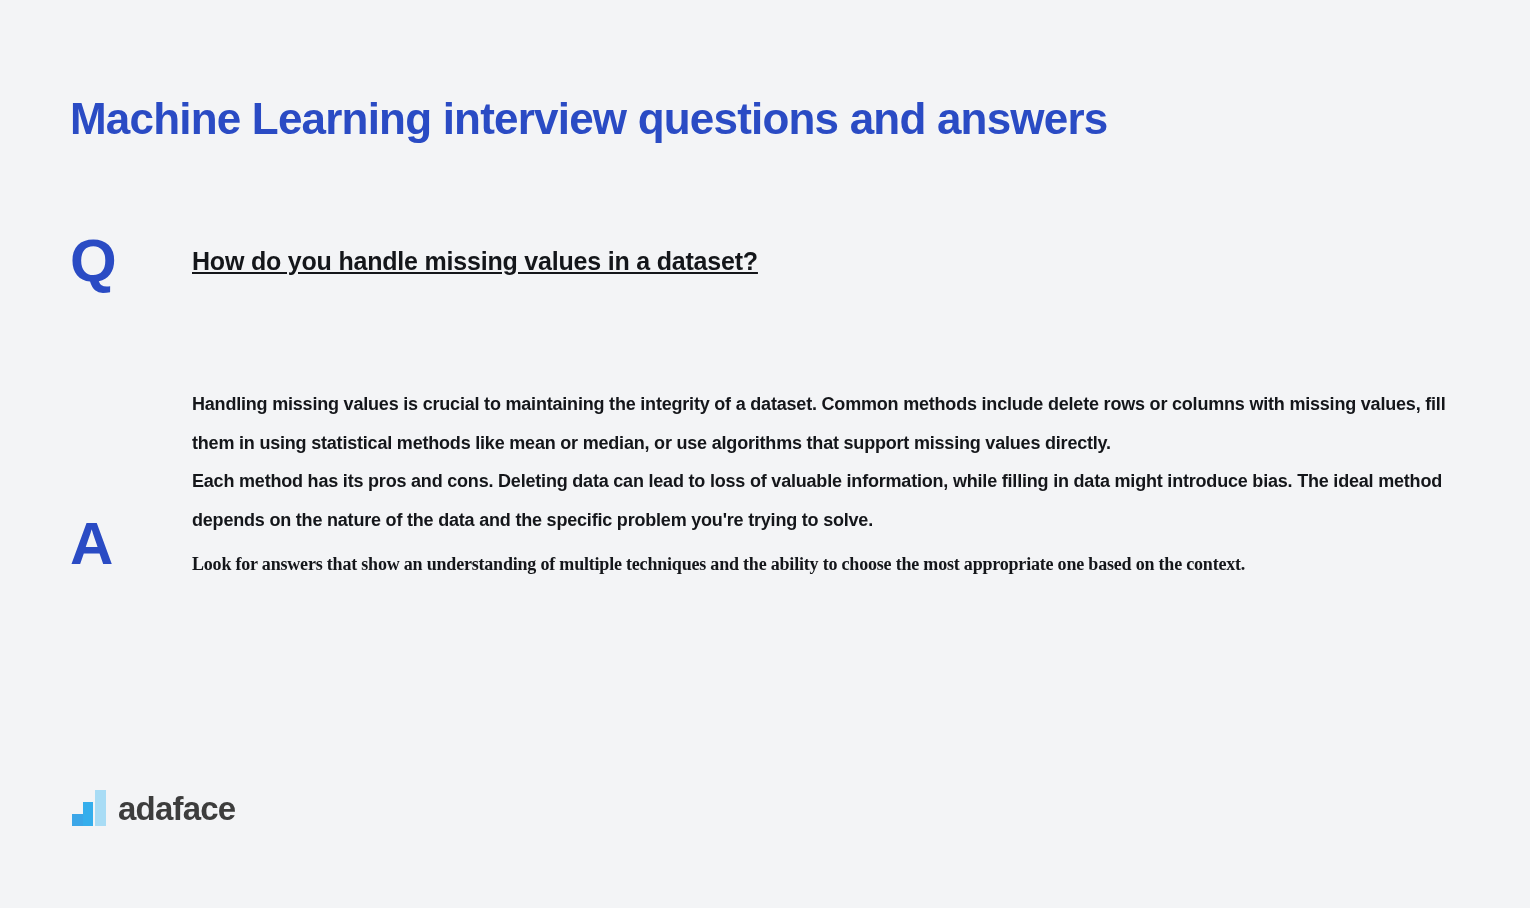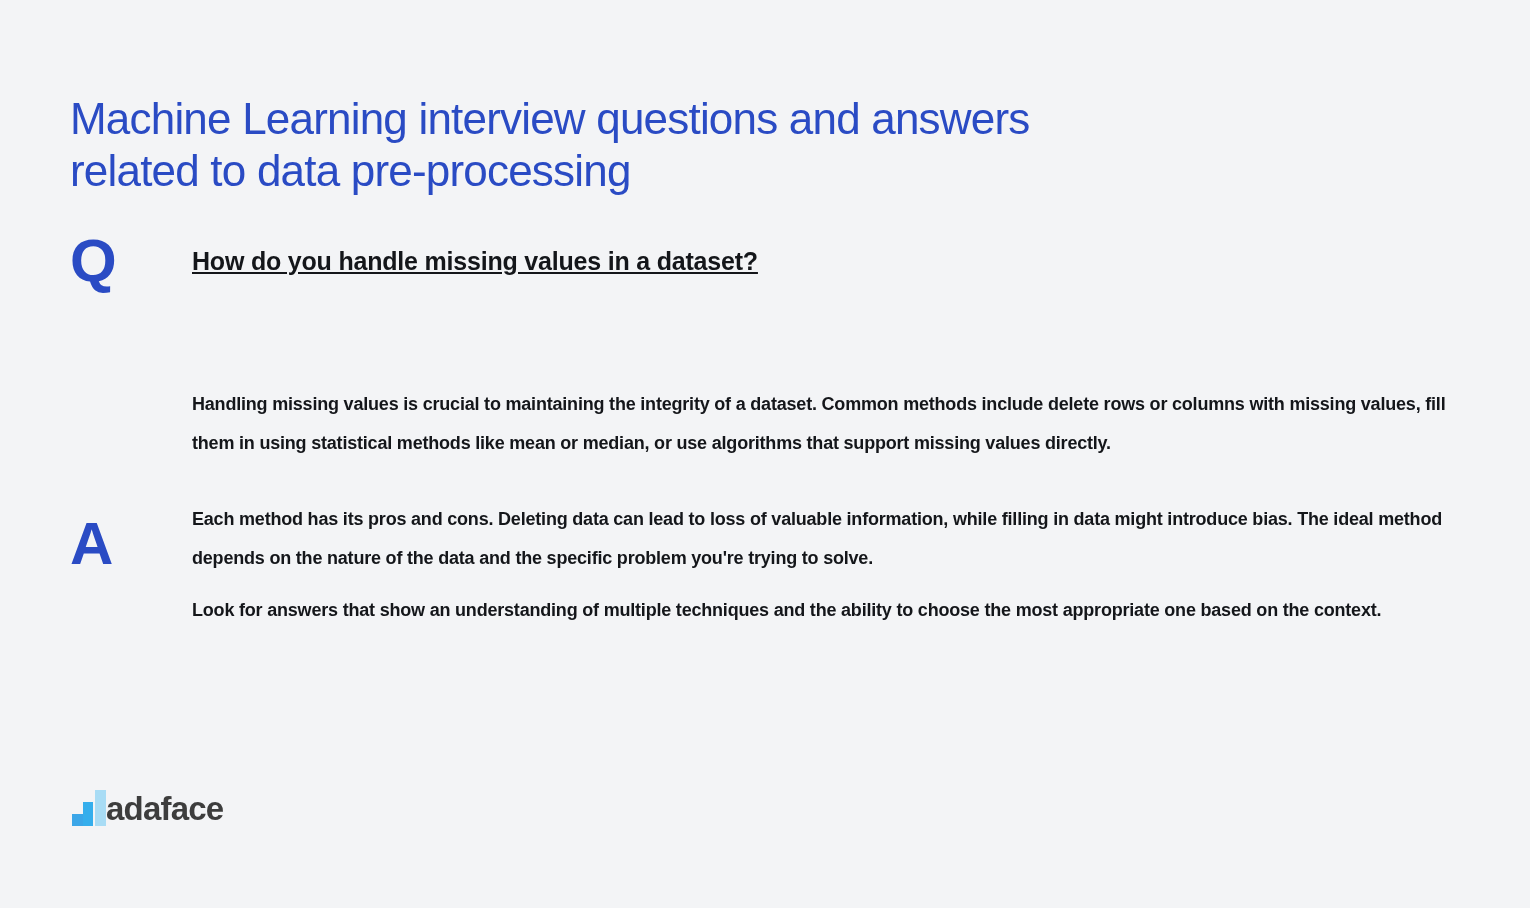--- a/index.html
+++ b/index.html
@@ -22,21 +22,21 @@
   }
 
   
   .title {
     position: absolute;
     left: 70px;
     top: 64px;
     width: 1300px;
     color: #2a4bc4;
     font-size: 44px;
-    font-weight: normal;
+    font-weight: bold;
     line-height: 52px;
     letter-spacing: -0.8px;
   }
   .title-line { display: block; white-space: nowrap; }
 
   
   .qa-block {
     position: absolute;
     left: 70px;
     width: 1400px;
@@ -81,30 +81,31 @@
 
   .answer-para {
     color: #14161a;
     font-size: 18px;
     font-weight: bold;
     line-height: 38.5px;
     letter-spacing: -0.2px;
     max-width: 1262px;
     margin: 0;
   }
-  .answer-para + .answer-para { margin-top: 38px; }
-  .answer-para.tight { margin-top: 14px; }
+  .answer-para + .answer-para { }
+  .answer-para.tight { margin-top: 6px; font-family: Liberation Serif, serif; }
 
   
   .logo {
     position: absolute;
     left: 72px;
     top: 790px;
     display: flex;
     align-items: flex-end;
+    gap: 12px;
   }
   .logo-mark {
     width: 34px;
     height: 36px;
     display: block;
   }
   .logo-word {
     color: #3d3d3d;
     font-size: 33px;
     font-weight: bold;
@@ -112,21 +113,20 @@
     letter-spacing: -0.8px;
   }
 </style>
 </head>
 <body>
 
 <div class="page">
 
   <h1 class="title">
     <span class="title-line">Machine Learning interview questions and answers</span>
-    <span class="title-line">related to data pre-processing</span>
   </h1>
 
   <div class="qa-block" id="question-block">
     <div class="qa-row">
       <div class="marker">Q</div>
       <div class="qa-body">
         <div class="question-text">How do you handle missing values in a dataset?</div>
       </div>
     </div>
   </div>

